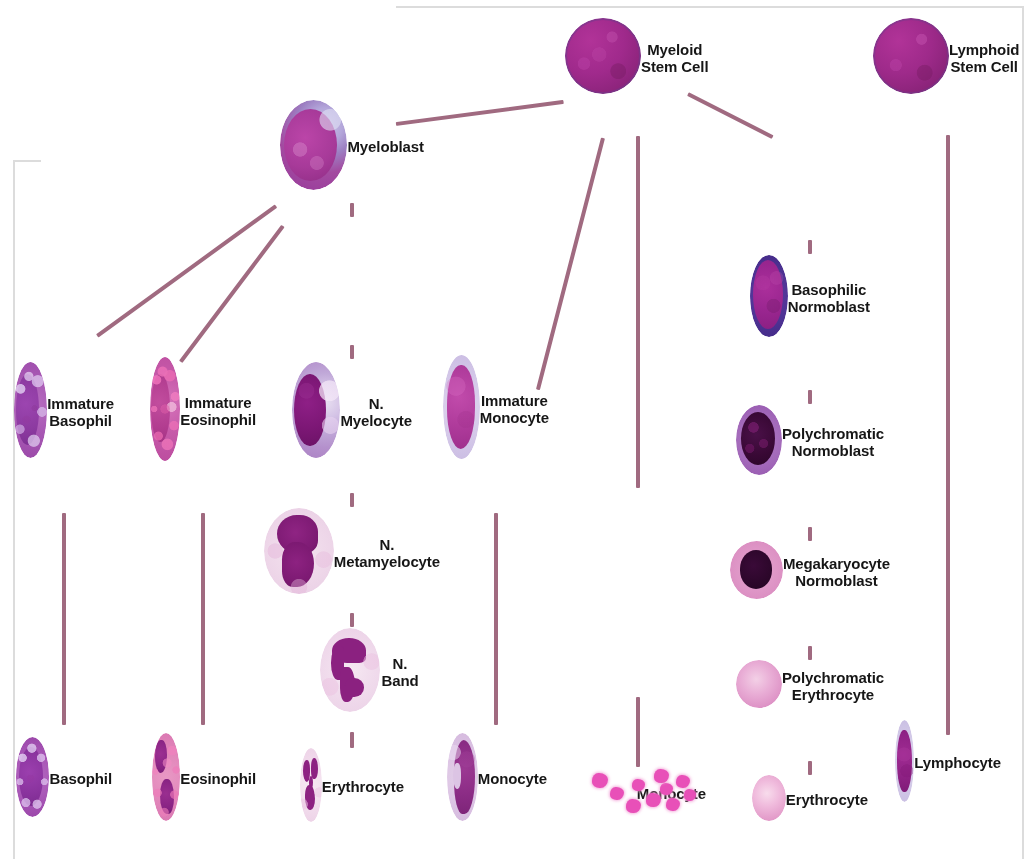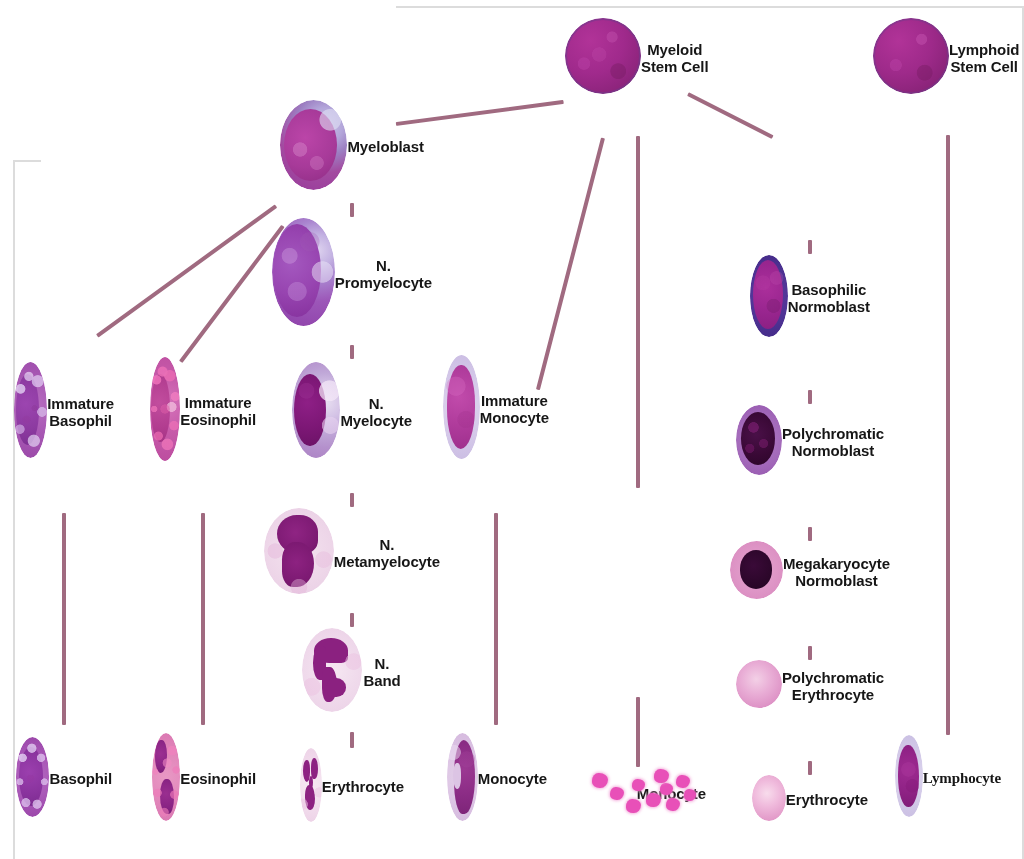--- a/index.html
+++ b/index.html
@@ -162,32 +162,20 @@
       <div class="cyto" style="background:radial-gradient(circle at 68% 28%, #c9bfe4 0%, #b3a6da 22%, #9c7fc2 38%, #a34aa0 60%, #96399a 100%);"></div>
       <div class="nuc" style="left:6%;top:10%;width:78%;height:80%;background:radial-gradient(circle at 40% 40%, #bb45a8 0%, #a73a99 55%, #8e2c84 100%);"></div>
       <div class="grain" style="background:
           radial-gradient(circle at 30% 55%, rgba(220,150,210,.45) 0 10%, transparent 11%),
           radial-gradient(circle at 55% 70%, rgba(215,140,205,.4) 0 9%, transparent 10%),
           radial-gradient(circle at 75% 22%, rgba(225,225,245,.7) 0 12%, transparent 13%);"></div>
     </div>
     <div class="label">Myeloblast</div>
   </div>
 
-  <div class="node" style="left:272px; top:218px; width:160px;">
-    <div class="cell" style="width:108px;height:108px;">
-      <div class="cyto" style="background:radial-gradient(circle at 72% 30%, #ded3ef 0%, #c3b2e2 18%, #a984cf 34%, #9c56b8 58%, #8d3fa8 100%);"></div>
-      <div class="nuc" style="left:2%;top:6%;width:76%;height:86%;background:radial-gradient(circle at 38% 42%, #a458bf 0%, #9744b0 50%, #84309c 100%);"></div>
-      <div class="grain" style="background:
-          radial-gradient(circle at 28% 35%, rgba(215,175,230,.4) 0 9%, transparent 10%),
-          radial-gradient(circle at 40% 68%, rgba(200,150,220,.45) 0 11%, transparent 12%),
-          radial-gradient(circle at 80% 50%, rgba(235,230,248,.6) 0 14%, transparent 15%),
-          radial-gradient(circle at 60% 22%, rgba(160,90,180,.35) 0 10%, transparent 11%);"></div>
-    </div>
-    <div class="label">N. Promyelocyte</div>
-  </div>
 
   <div class="node" style="left:14px; top:362px; width:100px;">
     <div class="cell" style="width:96px;height:96px;">
       <div class="cyto" style="background:radial-gradient(circle at 55% 45%, #b86fc0 0%, #a858b4 50%, #9a49a8 100%);"></div>
       <div class="nuc" style="left:6%;top:12%;width:70%;height:74%;background:radial-gradient(circle at 42% 42%, #9c45b0 0%, #8c3aa0 60%, #7c3092 100%);"></div>
       <div class="grain" style="background:
           radial-gradient(circle at 20% 28%, rgba(230,215,245,.9) 0 6%, transparent 7%),
           radial-gradient(circle at 72% 20%, rgba(225,205,242,.85) 0 7%, transparent 8%),
           radial-gradient(circle at 85% 52%, rgba(220,195,238,.8) 0 8%, transparent 9%),
           radial-gradient(circle at 60% 82%, rgba(225,205,240,.85) 0 7%, transparent 8%),
@@ -238,21 +226,21 @@
       <div class="nuc" style="left:18%;top:8%;width:60%;height:46%;background:radial-gradient(circle at 45% 45%, #8f2483 0%, #7d1a73 70%, #6c1364 100%);border-radius:55% 50% 40% 60%;"></div>
       <div class="nuc" style="left:26%;top:40%;width:46%;height:52%;background:radial-gradient(circle at 45% 45%, #8d2281 0%, #7b1971 70%, #6a1262 100%);border-radius:45% 55% 60% 40%;"></div>
       <div class="grain" style="background:
           radial-gradient(circle at 16% 50%, rgba(230,185,220,.6) 0 10%, transparent 11%),
           radial-gradient(circle at 85% 60%, rgba(232,190,222,.6) 0 10%, transparent 11%),
           radial-gradient(circle at 50% 92%, rgba(228,180,218,.5) 0 9%, transparent 10%);"></div>
     </div>
     <div class="label">N. Metamyelocyte</div>
   </div>
 
-  <div class="node" style="left:302px; top:628px; width:100px;align-items:center;">
+  <div class="node" style="left:320px; top:628px; width:100px;align-items:center;">
     <div class="cell" style="width:84px;height:84px;">
       <div class="cyto" style="background:radial-gradient(circle at 50% 50%, #f6e8f2 0%, #f0dbec 48%, #ebd0e6 100%);"></div>
       <div class="nuc" style="left:20%;top:12%;width:56%;height:30%;background:#8b2180;border-radius:50% 50% 20% 45%;"></div>
       <div class="nuc" style="left:18%;top:22%;width:22%;height:40%;background:#8b2180;border-radius:50% 20% 30% 50%;"></div>
       <div class="nuc" style="left:34%;top:46%;width:24%;height:42%;background:#8b2180;border-radius:30% 50% 50% 40%;"></div>
       <div class="nuc" style="left:42%;top:60%;width:32%;height:22%;background:#8b2180;border-radius:40% 50% 50% 30%;"></div>
       <div class="grain" style="background:
           radial-gradient(circle at 16% 70%, rgba(235,195,226,.6) 0 11%, transparent 12%),
           radial-gradient(circle at 86% 40%, rgba(235,195,226,.6) 0 11%, transparent 12%);"></div>
     </div>
@@ -392,21 +380,21 @@
     <div class="label">Monocyte</div>
   </div>
 
   <div class="node" style="left:752px; top:775px; width:116px;">
     <div class="cell" style="width:46px;height:46px;">
       <div class="cyto" style="background:radial-gradient(circle at 44% 40%, #f8dcec 0%, #f0bcdd 36%, #e49ecb 74%, #dc8dc0 100%);"></div>
     </div>
     <div class="label">Erythrocyte</div>
   </div>
 
-  <div class="node" style="left:895px; top:735px; width:106px;font-family:Liberation Serif, serif;">
+  <div class="node" style="left:895px; top:720px; width:106px;">
     <div class="cell" style="width:82px;height:82px;">
       <div class="cyto" style="background:radial-gradient(circle at 50% 50%, #ddd5ee 0%, #d3cae8 55%, #cabfe3 100%);"></div>
       <div class="nuc" style="left:12%;top:12%;width:74%;height:76%;background:radial-gradient(circle at 44% 40%, #9f2b92 0%, #8f2285 55%, #7f1b77 100%);border-radius:48% 52% 50% 50%;"></div>
       <div class="grain" style="background:
           radial-gradient(circle at 48% 42%, rgba(175,60,160,.4) 0 14%, transparent 15%),
           radial-gradient(circle at 62% 62%, rgba(130,25,118,.4) 0 12%, transparent 13%);"></div>
     </div>
     <div class="label">Lymphocyte</div>
   </div>
 

